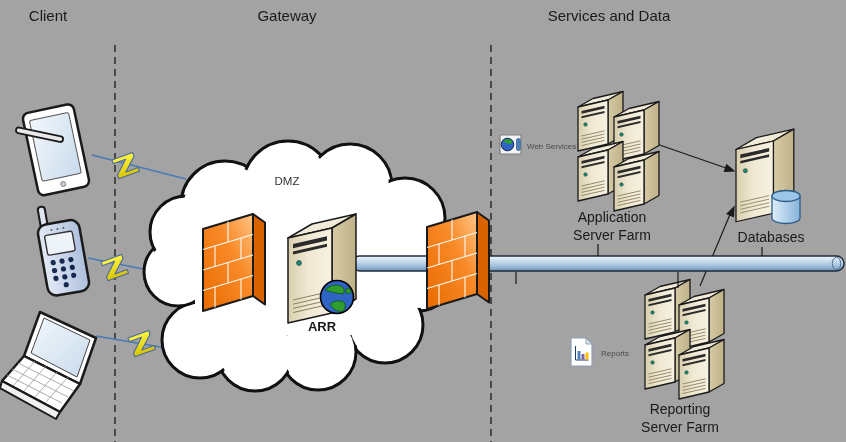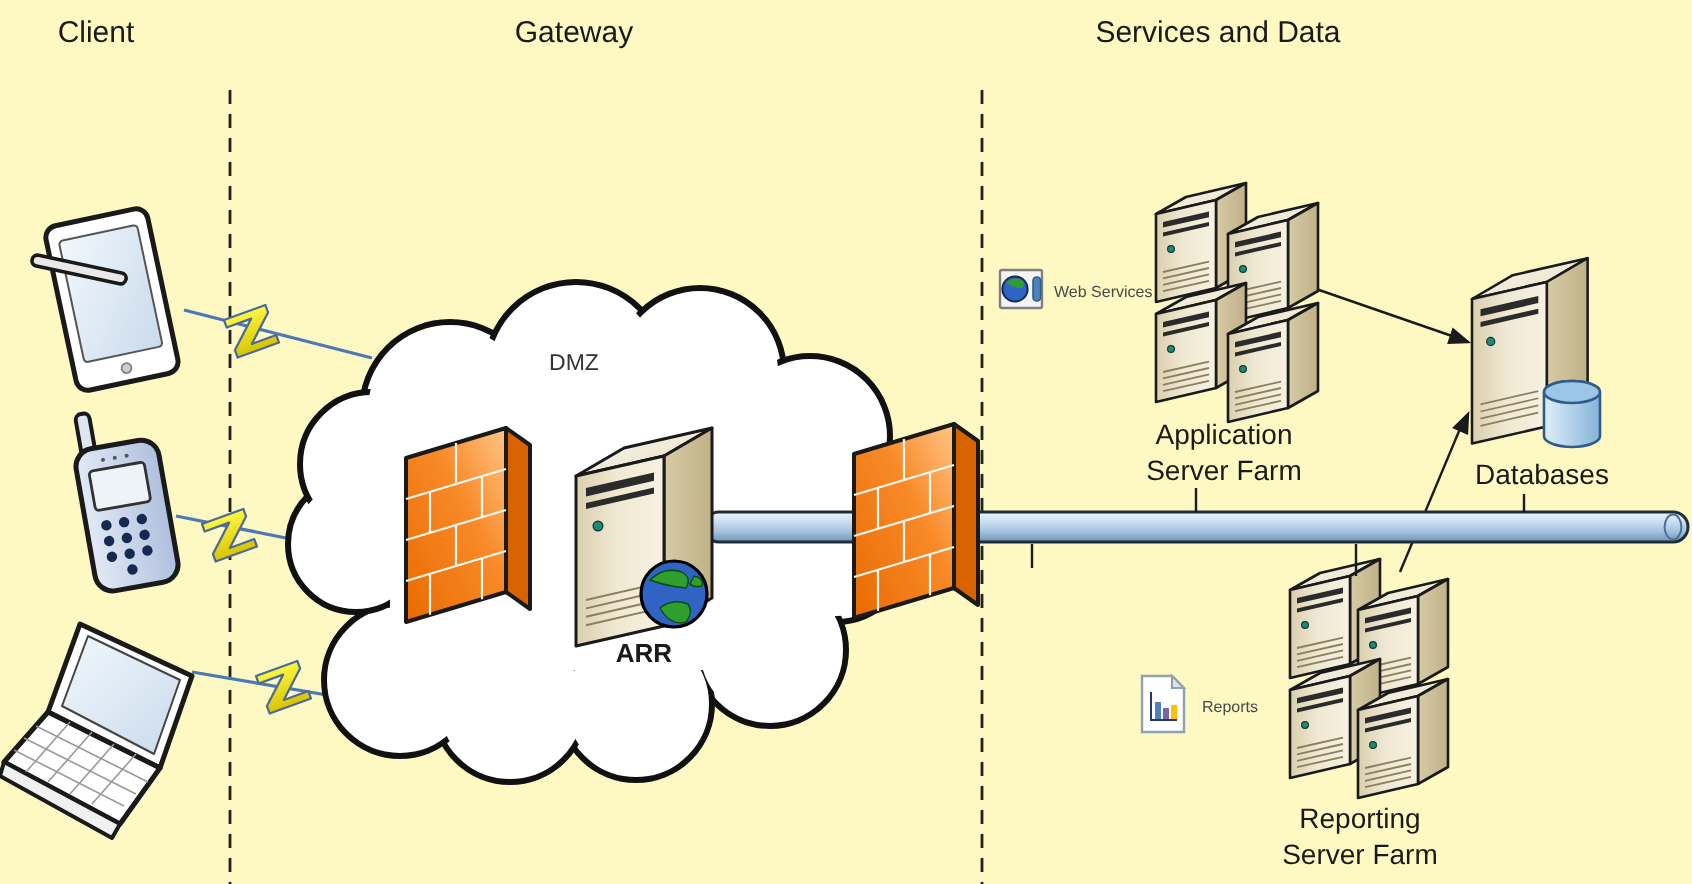--- a/index.html
+++ b/index.html
@@ -1,16 +1,16 @@
 <!DOCTYPE html>
 <html><head>
 <meta charset="utf-8">
 <style>
   html,body{margin:0;padding:0;background:#fff;}
-  .stage{position:relative;width:846px;height:442px;background:#fef9c3;overflow:hidden;
+  .stage{position:relative;width:846px;height:442px;background:#a3a3a3;overflow:hidden;
          font-family:"Liberation Sans", sans-serif;}
   svg{position:absolute;left:0;top:0;}
   text{font-family:"Liberation Sans", sans-serif;fill:#1a1a1a;}
   .hdr{font-size:15px;}
   .lbl{font-size:14px;}
   .sml{font-size:8px;fill:#4a4a4a;}
   .dmz{font-size:11.5px;fill:#333;}
   .arr{font-size:13px;font-weight:bold;}
 </style>
 </head>

